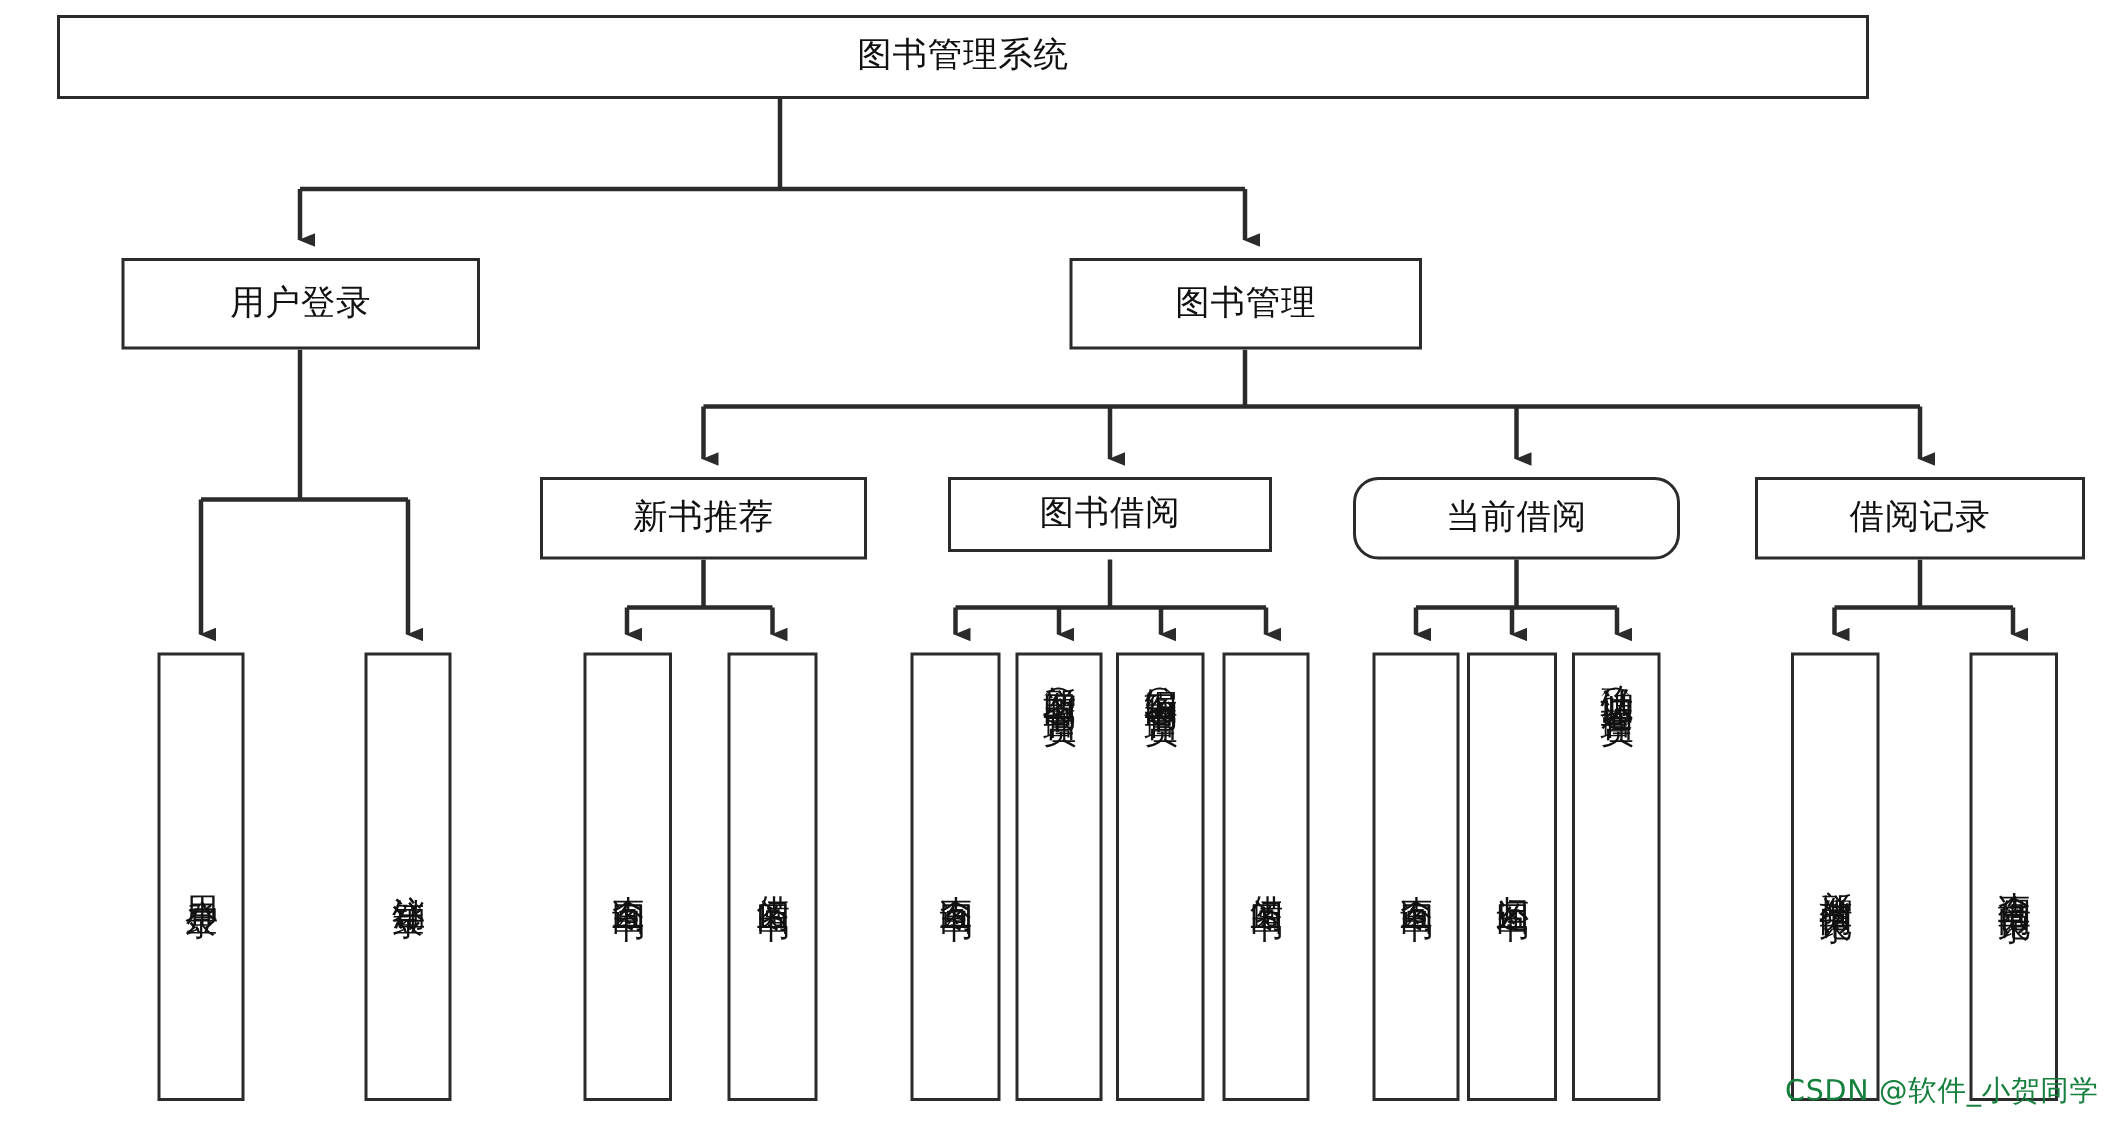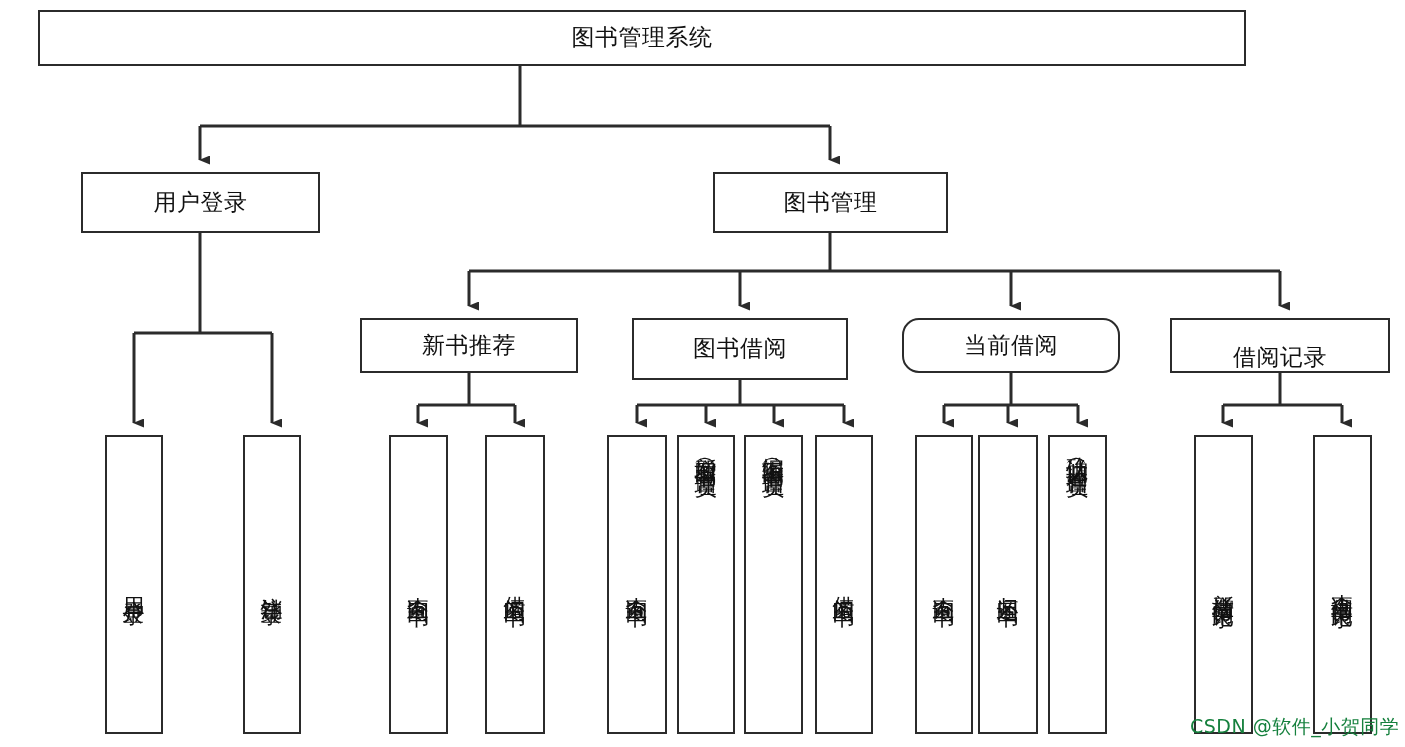--- a/index.html
+++ b/index.html
@@ -146,27 +146,27 @@
   <div class="node horiz" style="left:81px; top:172px; width:239px; height:61px;">
     <span class="label">用户登录</span>
   </div>
   <div class="node horiz" style="left:360px; top:318px; width:218px; height:55px;">
     <span class="label">新书推荐</span>
   </div>
 
   <div class="node horiz" style="left:713px; top:172px; width:235px; height:61px;">
     <span class="label">图书管理</span>
   </div>
-  <div class="node horiz" style="left:632px; top:318px; width:216px; height:62px;">
+  <div class="node horiz" style="left:632px; top:318px; width:216px; height:50px;">
     <span class="label">图书借阅</span>
   </div>
   <div class="node horiz" style="left:902px; top:318px; width:218px; height:55px;border-radius:17px;">
     <span class="label">当前借阅</span>
   </div>
-  <div class="node horiz" style="left:1170px; top:318px; width:220px; height:55px;align-items:flex-end;">
+  <div class="node horiz" style="left:1170px; top:318px; width:220px; height:55px;">
     <span class="label">借阅记录</span>
   </div>
 
   <div class="node leaf vcenter" style="left:105px; top:435px; width:58px; height:299px;">
     <span class="label">用户登录</span>
   </div>
   <div class="node leaf vcenter" style="left:243px; top:435px; width:58px; height:299px;">
     <span class="label">注销登录</span>
   </div>
 

